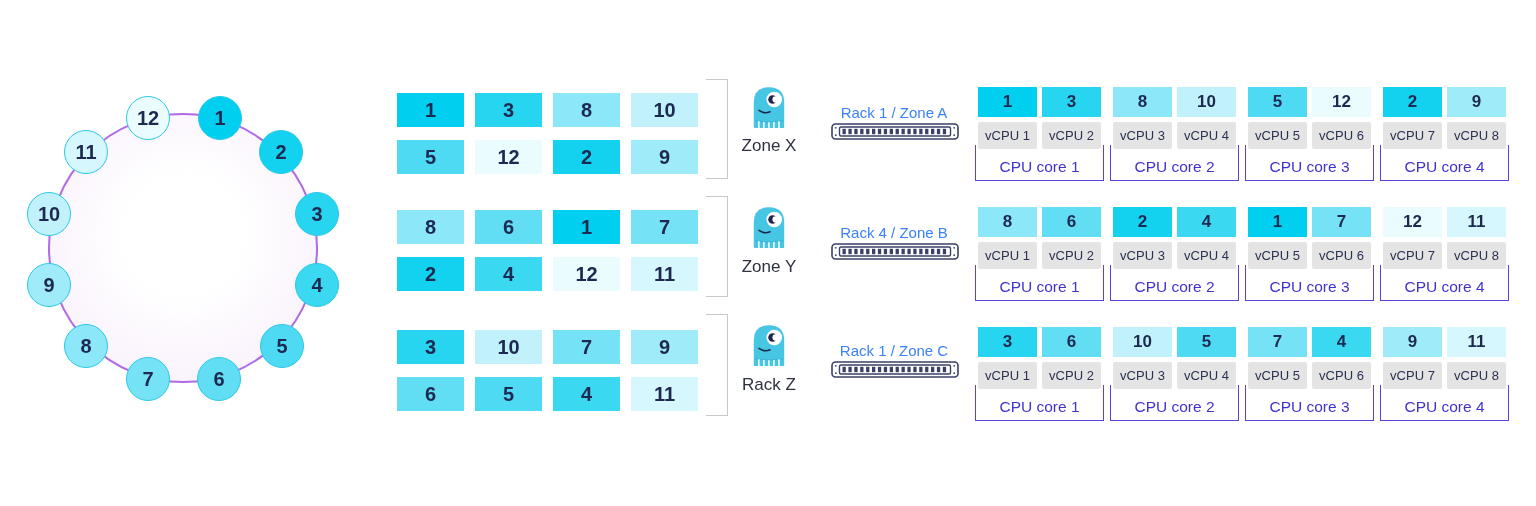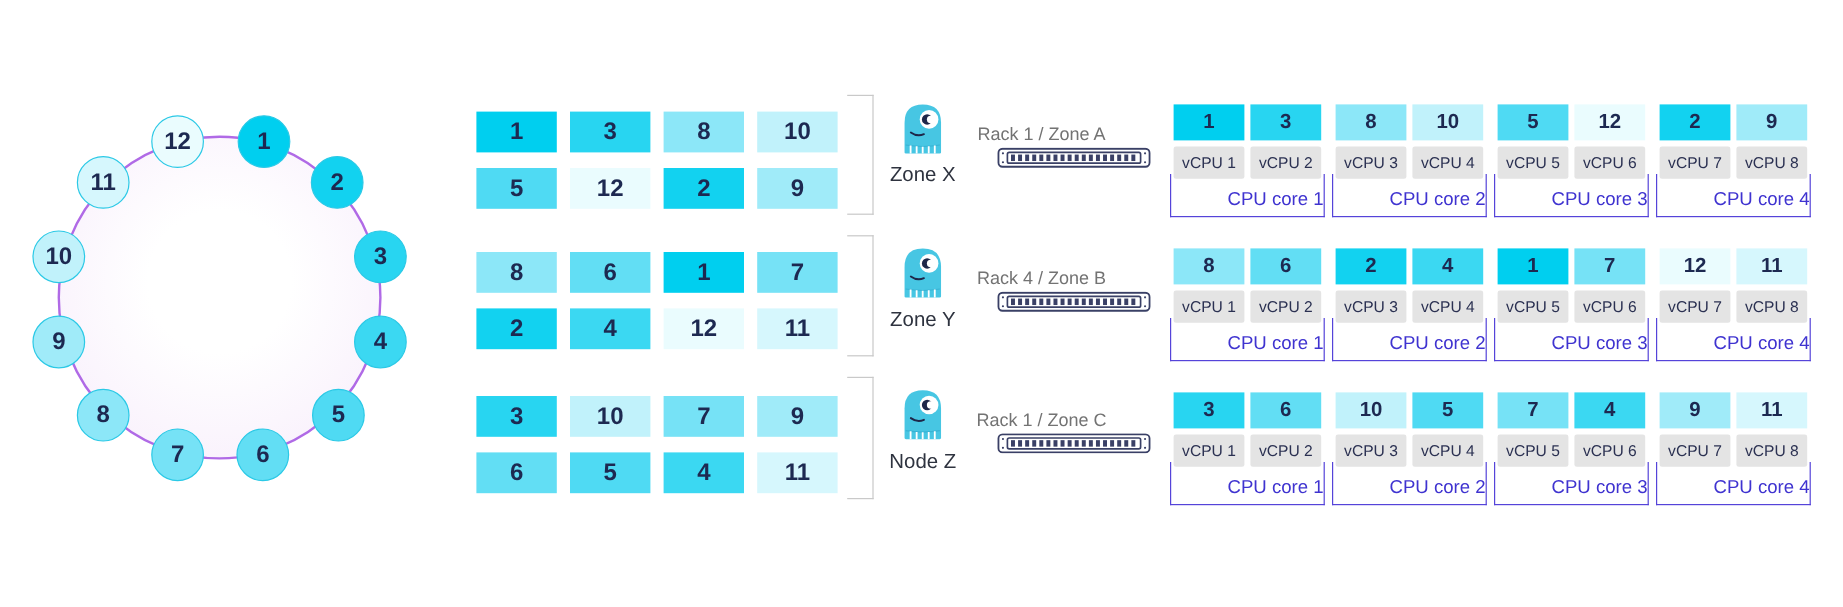--- a/index.html
+++ b/index.html
@@ -48,22 +48,22 @@
   .mascot { position:absolute; left:750px; width:38px; height:50px; }
   .m1{top:84px} .m2{top:204px} .m3{top:322px}
   .node-label {
     position:absolute; left:718px; width:102px; text-align:center;
     font-size:17px; color:#2e333f;
   }
   .nl1{top:136px} .nl2{top:257px} .nl3{top:375px}
 
   
   .rack-label {
-    position:absolute; left:792px; width:152px; text-align:center;
-    font-size:15px; color:#737373;
+    position:absolute; left:818px; width:152px; text-align:center;
+    font-size:15px; color:#3b82f6;
   }
   .rl1{top:104px} .rl2{top:224px} .rl3{top:342px}
   .rack-icon { position:absolute; left:831px; width:128px; height:17px; }
   .ri1{top:123px} .ri2{top:243px} .ri3{top:361px}
 
   
   .cpu-row { position:absolute; left:978px; display:flex; gap:12px; }
   .cr1{top:87px} .cr2{top:207px} .cr3{top:327px}
   .core-group { width:123px; position:relative; }
   .pair { display:flex; gap:5px; }
@@ -72,21 +72,21 @@
     width:59px; height:30px; display:flex; align-items:center; justify-content:center;
     font-weight:bold; font-size:17px; color:#1d2951; background:#9ff0fa;
   }
   .vcpu-cell {
     width:59px; height:27px; display:flex; align-items:center; justify-content:center;
     background:#e4e4e4; border-radius:2px; font-size:13px; color:#2b3152;
   }
   .core-bracket {
     margin:-4px -3px 0 -3px; height:36px; box-sizing:border-box;
     border:1.5px solid #5544d9; border-top:none;
-    display:flex; align-items:flex-end; justify-content:flex-end;
+    display:flex; align-items:flex-end; justify-content:center;
     padding-bottom:4px; font-size:15.5px; color:#3f33d0;
   }
 </style>
 </head>
 <body>
 
 <svg width="0" height="0" style="position:absolute" aria-hidden="true">
   <defs>
     <symbol id="sym-mascot" viewBox="0 0 40 52">
       <path d="M4 45 L4 19 Q4 3 20 3 Q36 3 36 19 L36 45 Q36 46 34.8 46 L5.2 46 Q4 46 4 45 Z" fill="#47c6e3"></path>
@@ -191,21 +191,21 @@
       <use href="#sym-mascot"></use>
     </svg>
   <svg class="mascot m2" viewBox="0 0 40 52">
       <use href="#sym-mascot"></use>
     </svg>
   <svg class="mascot m3" viewBox="0 0 40 52">
       <use href="#sym-mascot"></use>
     </svg>
   <div class="node-label nl1">Zone X</div>
   <div class="node-label nl2">Zone Y</div>
-  <div class="node-label nl3">Node Z</div>
+  <div class="node-label nl3">Rack Z</div>
 
   <div class="rack-label rl1">Rack 1 / Zone A</div>
   <div class="rack-label rl2">Rack 4 / Zone B</div>
   <div class="rack-label rl3">Rack 1 / Zone C</div>
   <svg class="rack-icon ri1" viewBox="0 0 128 17">
       <use href="#sym-rack"></use>
     </svg>
   <svg class="rack-icon ri2" viewBox="0 0 128 17">
       <use href="#sym-rack"></use>
     </svg>

